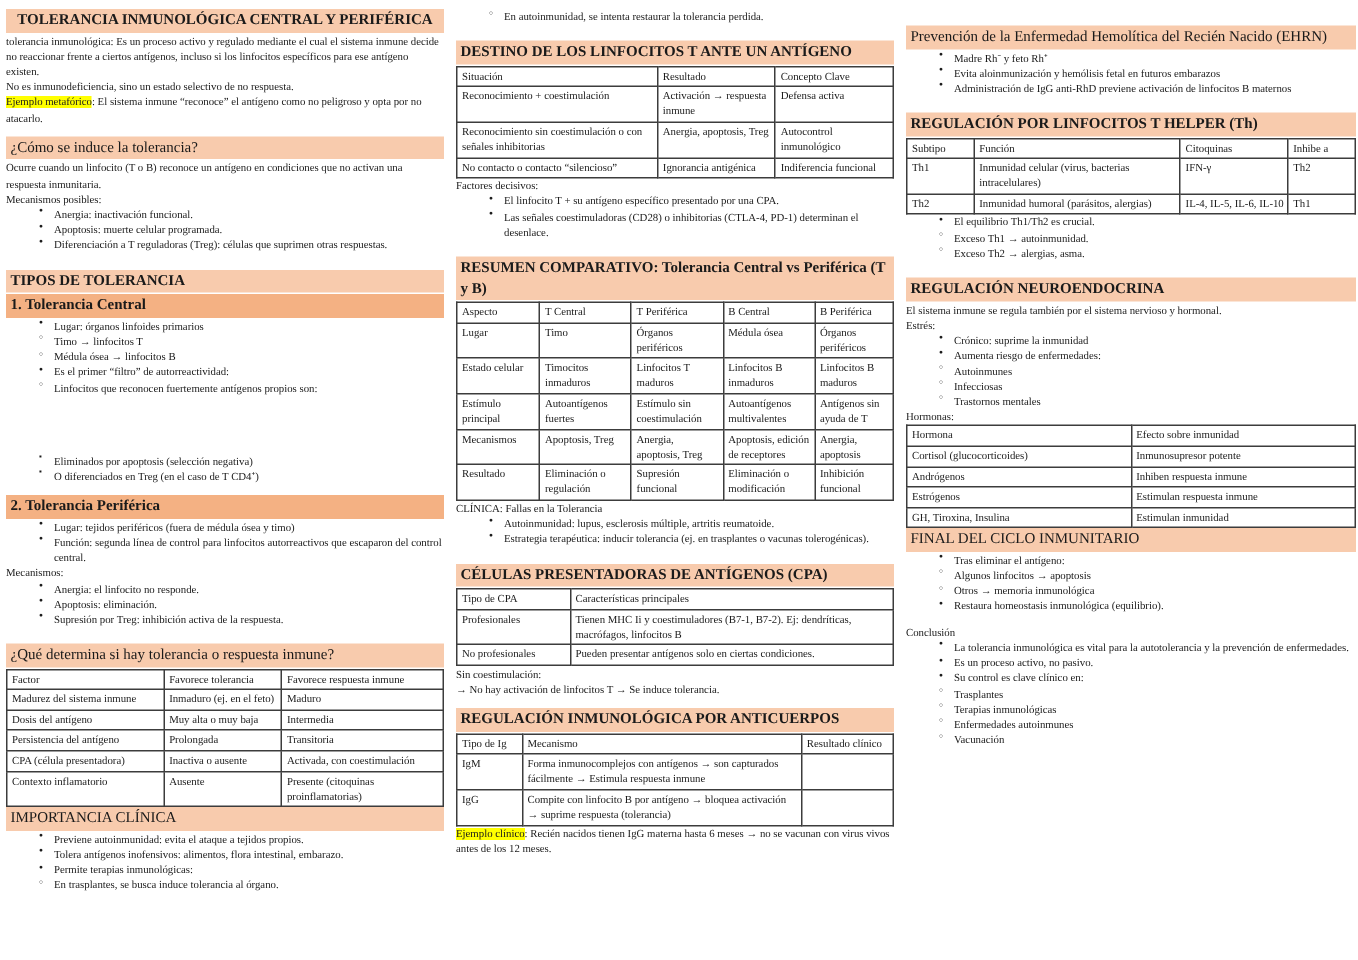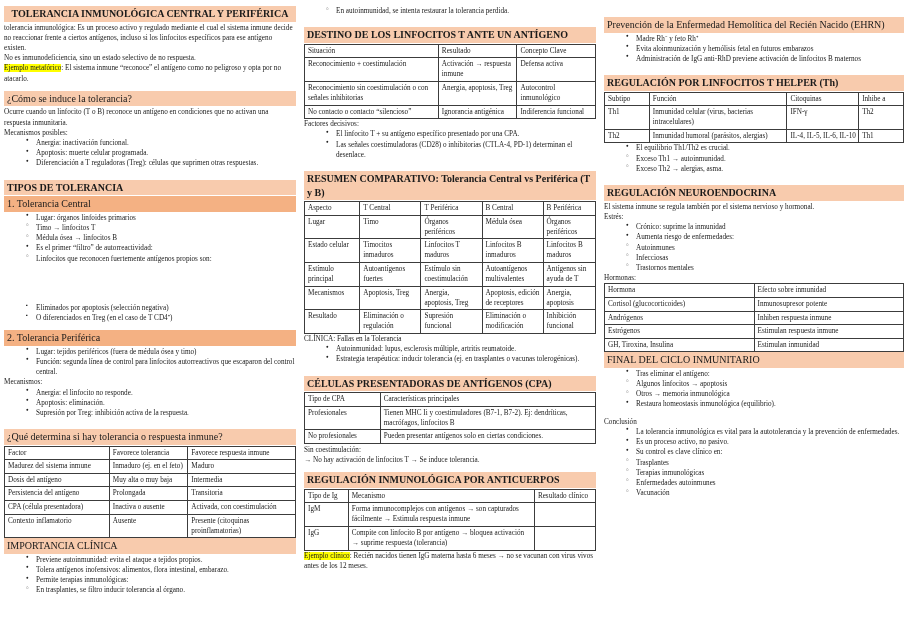--- a/index.html
+++ b/index.html
@@ -31,21 +31,21 @@
     background:#f8cbad;
     font-weight:bold;
     font-size:10px;
     padding:1px 3px;
     margin:0 0 1px 0;
     line-height:1.35;
   }
   .hdr.center{text-align:center;}
   .hdr.sub{
     background:#f4b183;
-    font-weight:normal;
+    font-weight:bold;
   }
   .hdr.plain{font-weight:normal;}
 
   p{margin:0;padding:0;}
   .para{margin:0 0 0 0;}
   .spacer{height:7px;}
   .spacer-lg{height:11px;}
 
   
   ul{margin:0;padding:0;list-style:none;}
@@ -194,21 +194,21 @@
       </table>
     </div>
 
     <div class="hdr plain">IMPORTANCIA CLÍNICA</div>
     <ul class="lvl1">
       <li>Previene autoinmunidad: evita el ataque a tejidos propios.</li>
       <li>Tolera antígenos inofensivos: alimentos, flora intestinal, embarazo.</li>
       <li>Permite terapias inmunológicas:</li>
     </ul>
     <ul class="lvl2">
-      <li>En trasplantes, se filtro inducir tolerancia al órgano.</li>
+      <li>En trasplantes, se busca induce tolerancia al órgano.</li>
     </ul>
   </div>
 
   <div class="col mid">
 
     <ul class="lvl2">
       <li>En autoinmunidad, se intenta restaurar la tolerancia perdida.</li>
     </ul>
 
     <div class="spacer-lg"></div>

